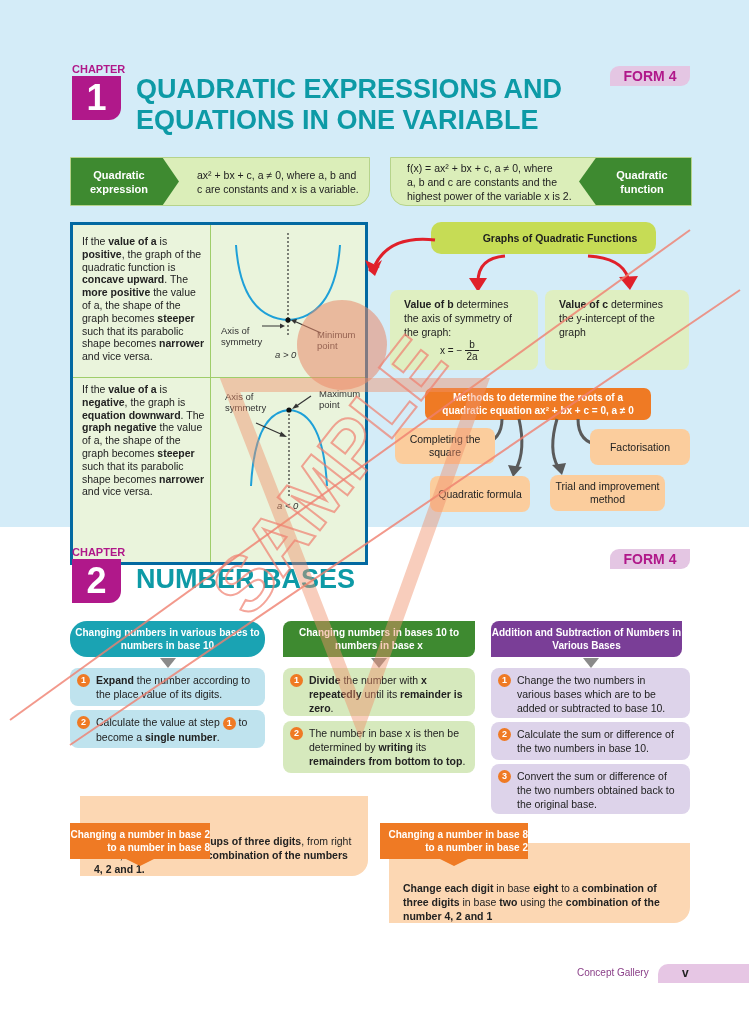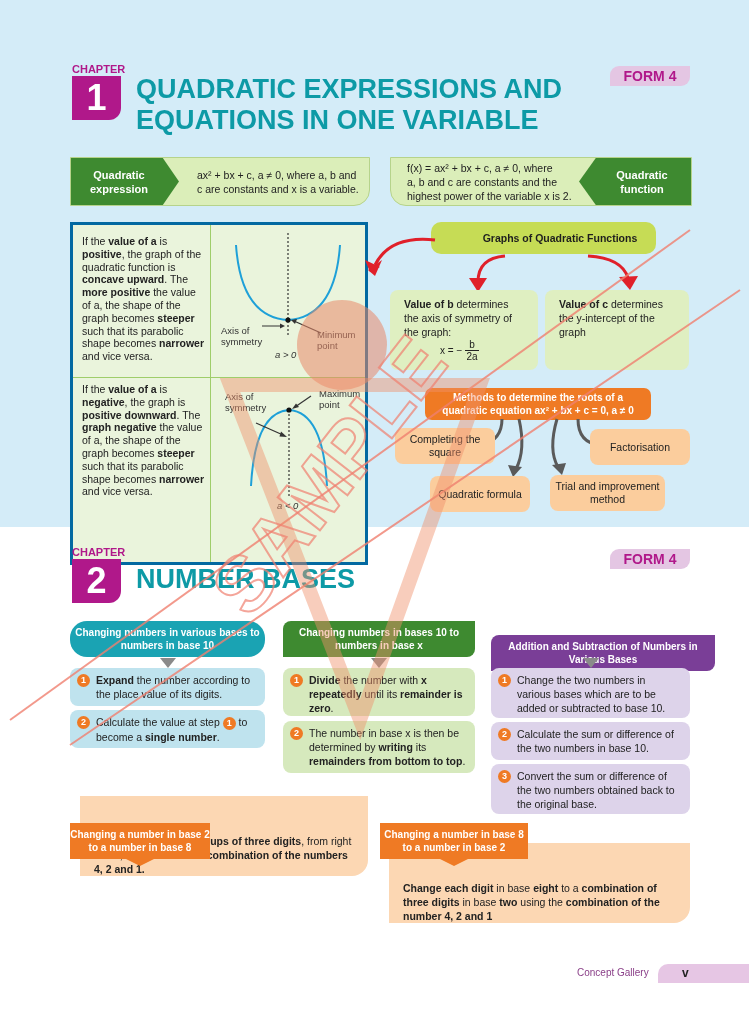--- a/index.html
+++ b/index.html
@@ -36,21 +36,21 @@
   .method-box { position: absolute; background: #fbcd9d; border-radius: 8px; font-family: "Liberation Sans", sans-serif; font-size: 10.5px; line-height: 13px; color: #222; display: flex; align-items: center; justify-content: center; text-align: center; }
 
   
   .col-head { position: absolute; height: 36px; color: #fff; font-family: "Liberation Sans", sans-serif; font-weight: bold; font-size: 10px; line-height: 13px; display: flex; align-items: center; justify-content: center; text-align: center; border-radius: 8px 0 8px 0; }
   .down-arrow { position: absolute; width: 0; height: 0; border-left: 8px solid transparent; border-right: 8px solid transparent; border-top: 10px solid #8a8a8a; }
   .step-box { position: absolute; border-radius: 8px; font-family: "Liberation Sans", sans-serif; font-size: 10.5px; line-height: 14px; color: #222; padding: 5px 8px 5px 26px; }
   .step-num { position: absolute; left: 7px; top: 6px; width: 13px; height: 13px; border-radius: 50%; background: #ef7a24; color: #fff; font-size: 9px; font-weight: bold; line-height: 13px; text-align: center; font-family: "Liberation Sans", sans-serif; }
   .inline-num { display: inline-block; width: 13px; height: 13px; border-radius: 50%; background: #ef7a24; color: #fff; font-size: 9px; font-weight: bold; line-height: 13px; text-align: center; vertical-align: middle; }
 
   .conv-box { position: absolute; background: #fcd7b3; border-radius: 0 0 16px 0; font-family: "Liberation Sans", sans-serif; font-size: 10.5px; line-height: 14px; color: #222; padding: 38px 14px 8px 14px; }
-  .conv-tag { position: absolute; height: 36px; background: #ef7a24; color: #fff; font-family: "Liberation Sans", sans-serif; font-weight: bold; font-size: 10px; line-height: 13px; display: flex; align-items: center; justify-content: center; text-align: center; }
+  .conv-tag { position: absolute; height: 36px; background: #ef7a24; color: #fff; font-family: "Liberation Sans", sans-serif; font-weight: bold; font-size: 10px; line-height: 13px; display: flex; align-items: center; justify-content: center; text-align: right; }
   .conv-tag::after { content: ""; position: absolute; left: 50%; bottom: -7px; margin-left: -14px; border-left: 14px solid transparent; border-right: 14px solid transparent; border-top: 7px solid #ef7a24; }
 
   .footer-label { position: absolute; left: 577px; top: 967px; font-family: "Liberation Sans", sans-serif; font-size: 10px; color: #8a3f88; }
   .footer-page { position: absolute; left: 658px; top: 964px; width: 91px; height: 19px; background: #e6c6e4; border-top-left-radius: 10px; font-family: "Liberation Sans", sans-serif; font-weight: bold; font-size: 12px; line-height: 19px; padding-left: 24px; color: #222; }
 
   .watermark { position: absolute; left: 0; top: 0; width: 749px; height: 1024px; pointer-events: none; }
 </style>
 </head>
 <body>
 
@@ -109,21 +109,21 @@
       <polygon points="74,101 69,98.5 69,103.5" fill="#333"></polygon>
       <line x1="110" y1="108" x2="83" y2="96" stroke="#333" stroke-width="1.2"></line>
       <polygon points="80,95 86,94 84,99" fill="#333"></polygon>
       <text class="g-label" x="10" y="109">Axis of</text>
       <text class="g-label" x="10" y="120">symmetry</text>
       <text class="g-label" x="106" y="113">Minimum</text>
       <text class="g-label" x="106" y="124">point</text>
       <text class="g-label" x="64" y="133" font-style="italic">a &gt; 0</text>
     </svg>
 
-    <div class="cell-text" style="top:158px;"><span>If the </span><b>value of a</b><span> is </span><b>negative</b><span>, the graph is </span><b>positive downward</b><span>. The </span><b>graph negative</b><span> the value of a, the shape of the graph becomes </span><b>steeper</b><span> such that its parabolic shape becomes </span><b>narrower</b><span> and vice versa.</span></div>
+    <div class="cell-text" style="top:158px;"><span>If the </span><b>value of a</b><span> is </span><b>negative</b><span>, the graph is </span><b>equation downward</b><span>. The </span><b>graph negative</b><span> the value of a, the shape of the graph becomes </span><b>steeper</b><span> such that its parabolic shape becomes </span><b>narrower</b><span> and vice versa.</span></div>
 
     <svg class="graph-svg" style="top:148px;" viewBox="0 0 160 140">
       <line x1="78" y1="32" x2="78" y2="118" stroke="#333" stroke-width="1.2" stroke-dasharray="2,2"></line>
       <path d="M 40 108 Q 44 34 78 32 Q 112 34 116 108" fill="none" stroke="#1ea0d8" stroke-width="2"></path>
       <circle cx="78" cy="32" r="2.6" fill="#111"></circle>
       <line x1="100" y1="18" x2="84" y2="29" stroke="#333" stroke-width="1.2"></line>
       <polygon points="81,31 85,25.5 88,29" fill="#333"></polygon>
       <line x1="45" y1="45" x2="72" y2="57" stroke="#333" stroke-width="1.1"></line>
       <polygon points="76,59 70,53.5 68.5,58.5" fill="#333"></polygon>
       <text class="g-label" x="14" y="22">Axis of</text>
@@ -205,21 +205,21 @@
 <div class="down-arrow" style="left:371px; top:658px;"></div>
 <div class="step-box" style="left:283px; top:668px; width:192px; height:48px; background:#d6e9bd;">
   <span class="step-num">1</span>
   <b>Divide</b><span> the number with </span><b>x repeatedly</b><span> until its </span><b>remainder is zero</b><span>.</span>
 </div>
 <div class="step-box" style="left:283px; top:721px; width:192px; height:52px; background:#d6e9bd;">
   <span class="step-num">2</span>
   <span>The number in base x is then be determined by </span><b>writing</b><span> its </span><b>remainders from bottom to top</b><span>.</span>
 </div>
 
-<div class="col-head" style="left:491px; top:621px; width:224px; background:#7a3e97;margin-top:14px;">Addition and Subtraction of Numbers in Various Bases</div>
+<div class="col-head" style="left:491px; top:621px; width:191px; background:#7a3e97;">Addition and Subtraction of Numbers in Various Bases</div>
 <div class="down-arrow" style="left:583px; top:658px;"></div>
 <div class="step-box" style="left:491px; top:668px; width:199px; height:50px; background:#ddd3ea;">
   <span class="step-num">1</span>
   <span>Change the two numbers in various bases which are to be added or subtracted to base 10.</span>
 </div>
 <div class="step-box" style="left:491px; top:722px; width:199px; height:38px; background:#ddd3ea;">
   <span class="step-num">2</span>
   <span>Calculate the sum or difference of the two numbers in base 10.</span>
 </div>
 <div class="step-box" style="left:491px; top:764px; width:199px; height:50px; background:#ddd3ea;">

